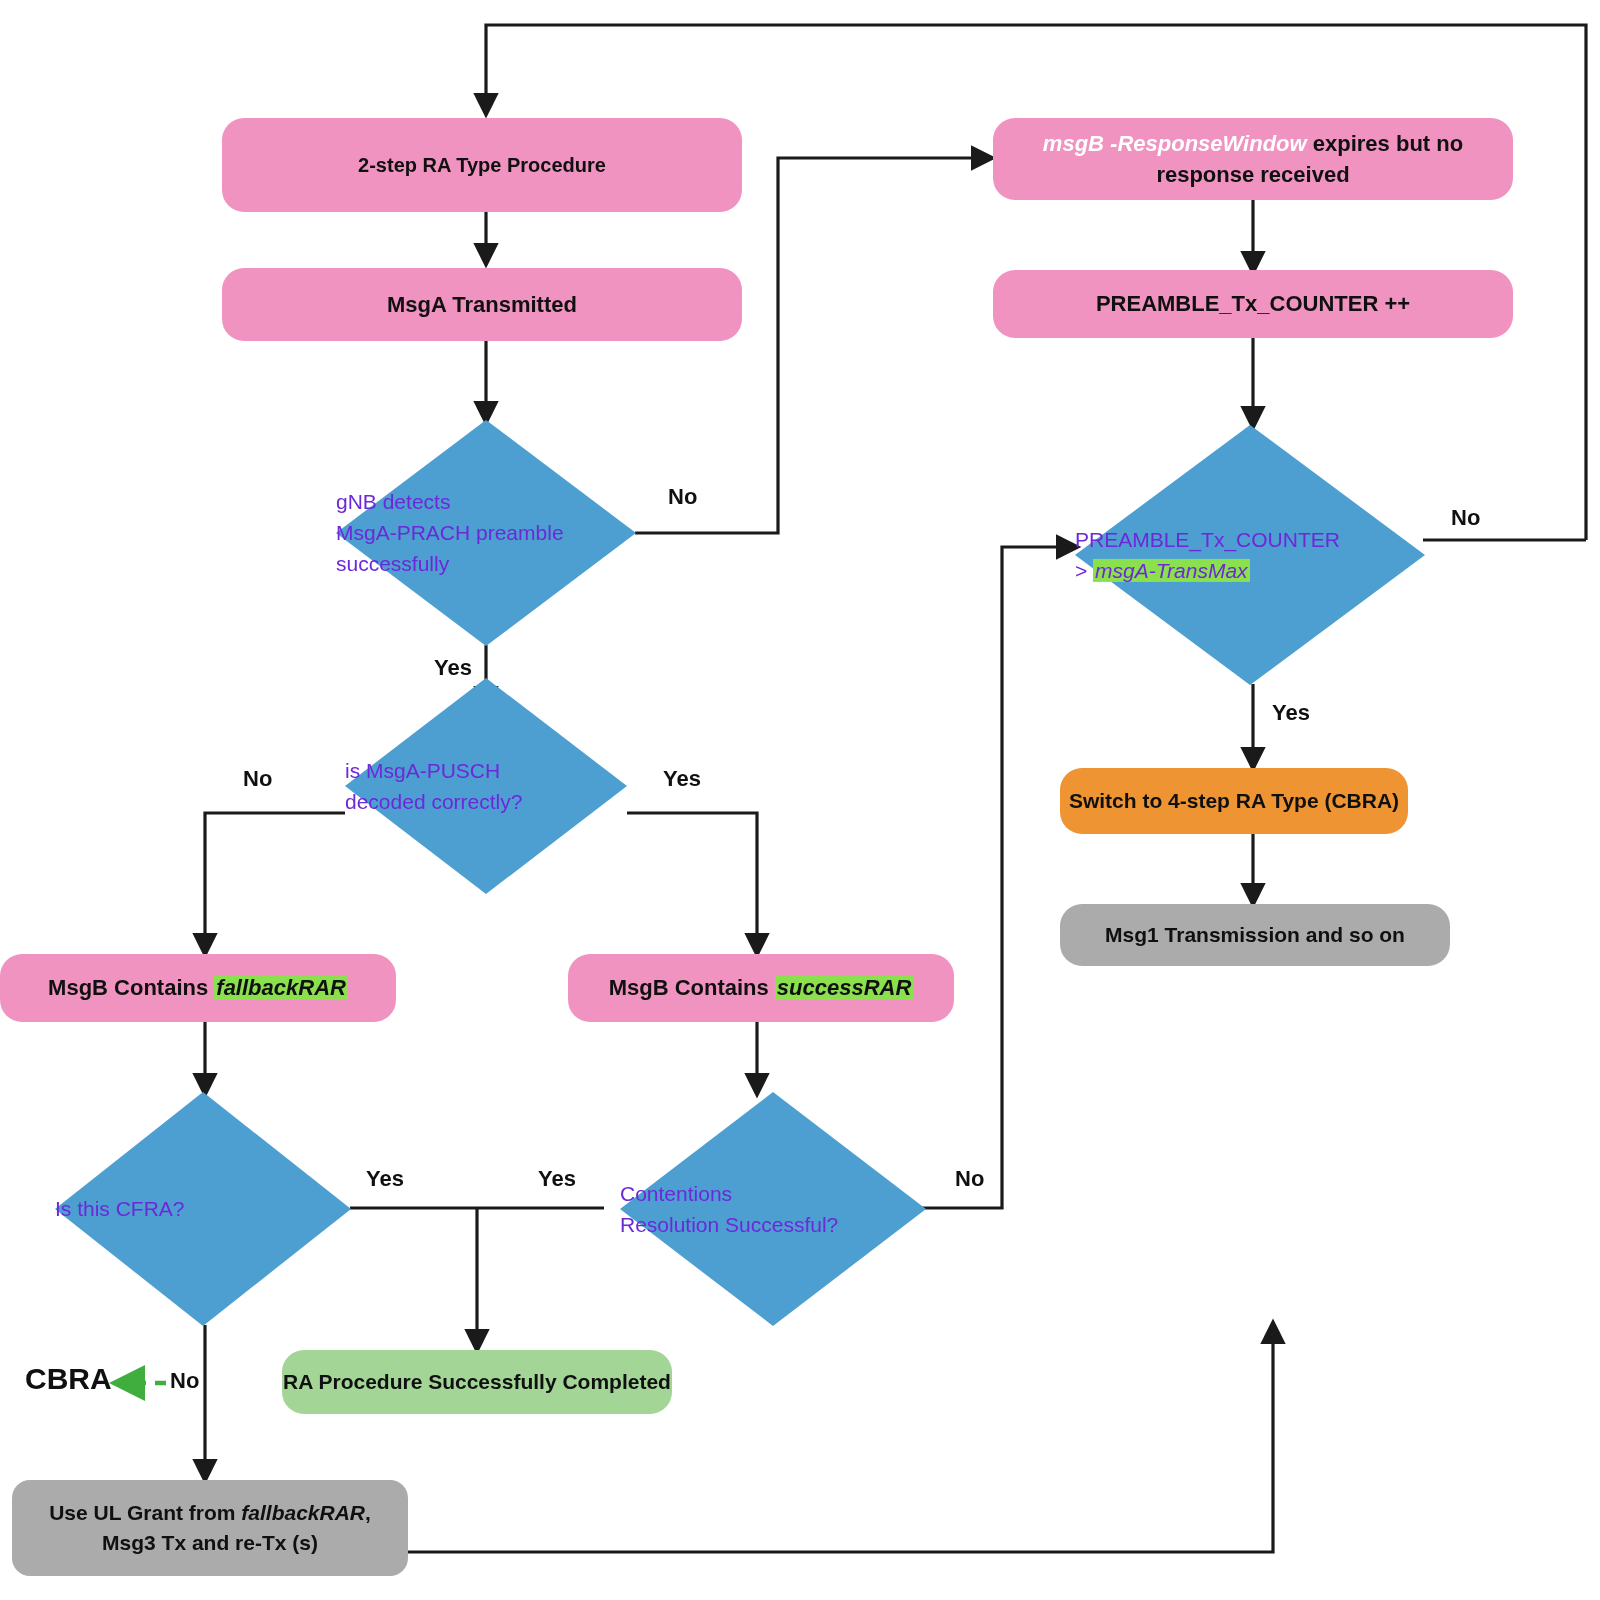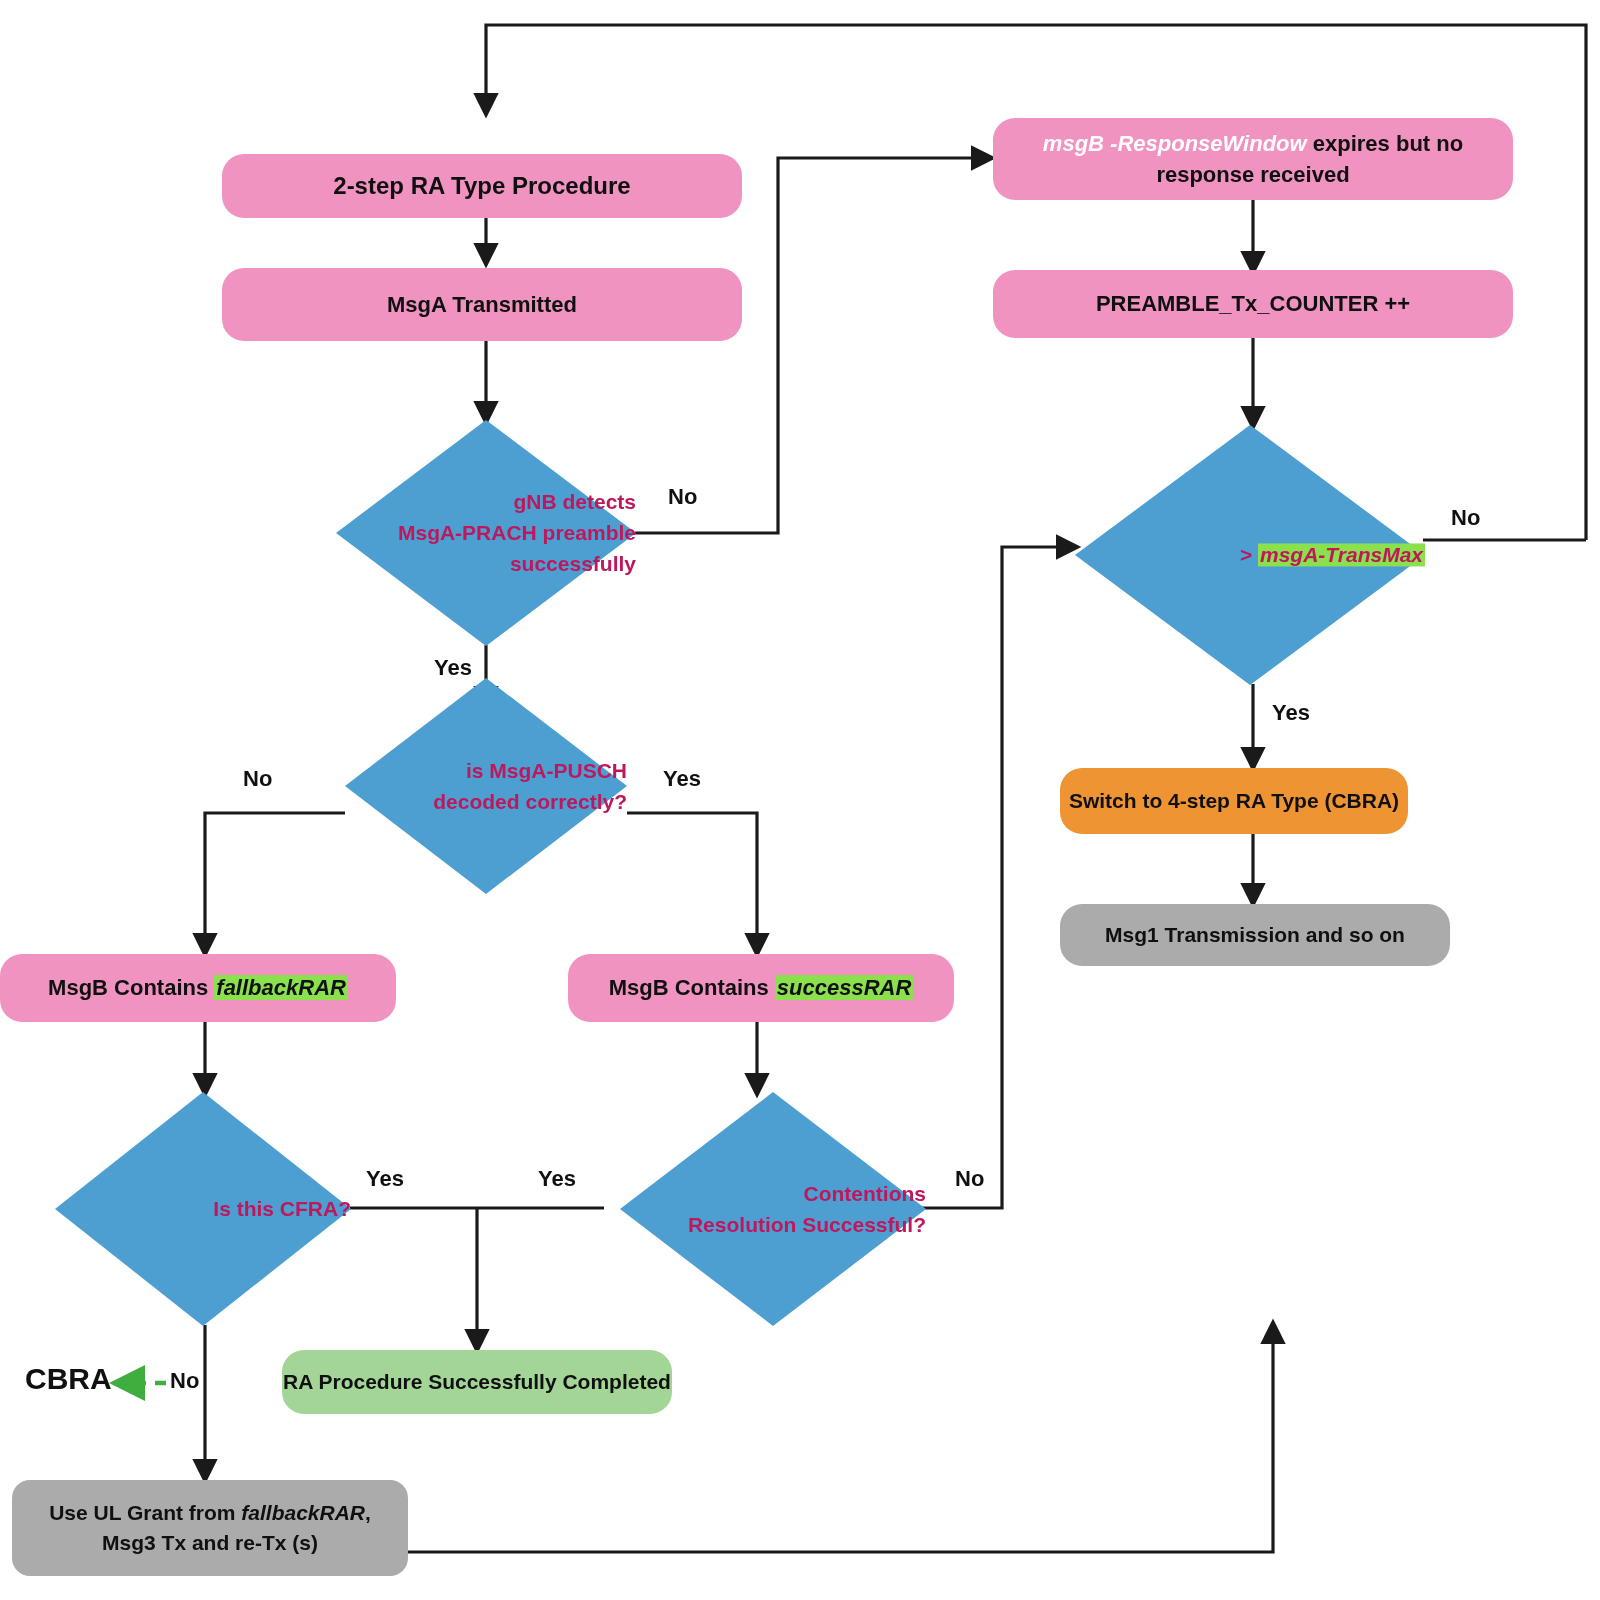--- a/index.html
+++ b/index.html
@@ -23,21 +23,21 @@
 
   .diamond { position:absolute; }
   .diamond .shape {
     position:absolute; inset:0;
     background:#4D9FD1;
     clip-path:polygon(50% 0%, 100% 50%, 50% 100%, 0% 50%);
   }
   .diamond .txt {
     position:absolute; left:0; right:0; top:50%;
     transform:translateY(-50%);
-    text-align:right; font-weight:700; color:#be185d;
+    text-align:left; font-weight:400; color:#6d28d9;
     line-height:1.48; z-index:2;
   }
 
   .hl { background:#8BE04E; font-style:italic; padding:0 2px; }
   .it { font-style:italic; }
   .wh { color:#ffffff; font-style:italic; }
   .redtxt { color:#EE2B16; }
 
   .edgelabel {
     position:absolute; font-weight:700; color:#101010;
@@ -97,21 +97,21 @@
       <path d="M408,1552 L1273,1552 L1273,1325" marker-end="url(#ah)"></path>
 
       <path d="M910,1208 L1002,1208 L1002,547 L1075,547" marker-end="url(#ah)"></path>
     </g>
 
     <g stroke="#3FAE3F" stroke-width="4.5" fill="none" stroke-dasharray="11 9">
       <path d="M166,1383 L118,1383" marker-end="url(#ahg)"></path>
     </g>
   </svg>
 
-  <div class="node pill pink" style="left:222px; top:118px; width:520px; height:64px; font-size:24px;margin-top:36px;">
+  <div class="node pill pink" style="left:222px; top:118px; width:520px; height:94px; font-size:20px;">
     <span>2-step RA Type Procedure</span>
   </div>
 
   <div class="node pill pink" style="left:222px; top:268px; width:520px; height:73px; font-size:22px;">
     <span>MsgA Transmitted</span>
   </div>
 
   <div class="node pill pink" style="left:993px; top:118px; width:520px; height:82px; font-size:22px; padding:0 34px;">
     <span>
       <span class="wh">msgB -ResponseWindow</span><span> expires but no response received</span>
@@ -127,20 +127,21 @@
     <div class="txt" style="font-size:21px;">
       <div>gNB detects</div>
       <div>MsgA-PRACH preamble</div>
       <div>successfully</div>
     </div>
   </div>
 
   <div class="diamond" style="left:1075px; top:425px; width:350px; height:260px;">
     <div class="shape"></div>
     <div class="txt" style="font-size:21px;">
+      <div>PREAMBLE_Tx_COUNTER</div>
       <div>
         <span>&gt; </span><span class="hl">msgA-TransMax</span>
       </div>
     </div>
   </div>
 
   <div class="diamond" style="left:345px; top:678px; width:282px; height:216px;">
     <div class="shape"></div>
     <div class="txt" style="font-size:21px;">
       <div>is MsgA-PUSCH</div>

